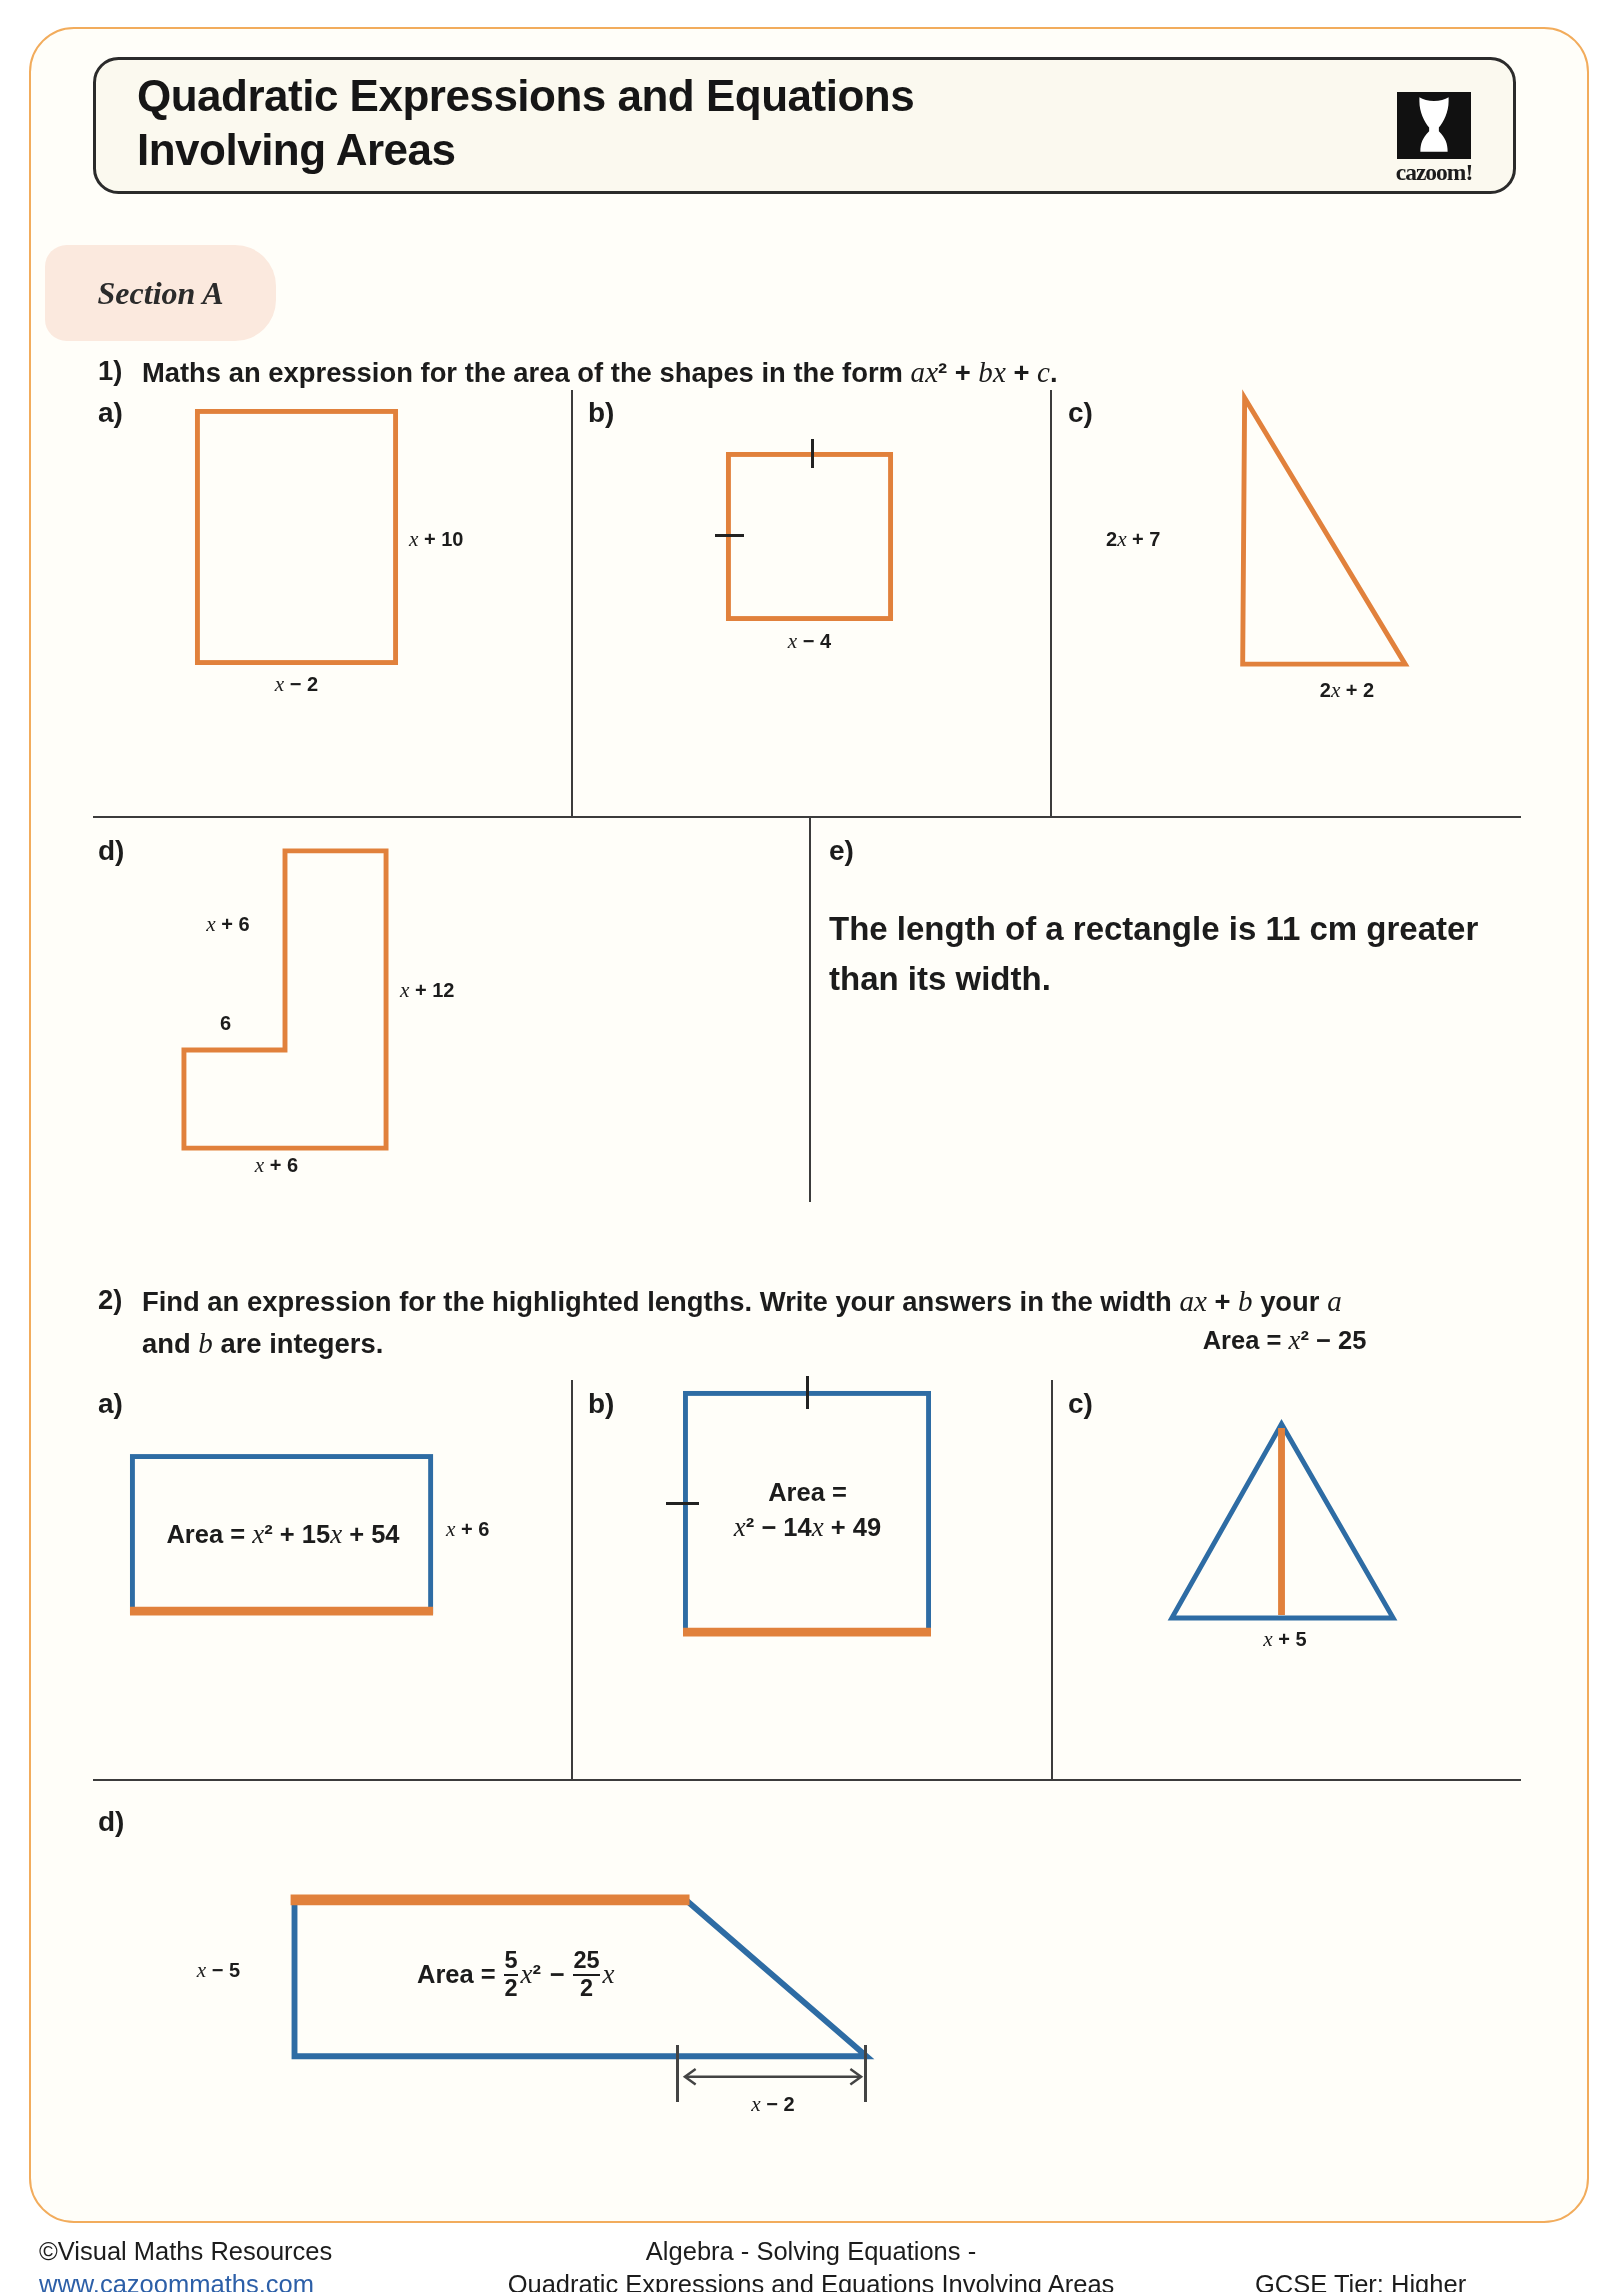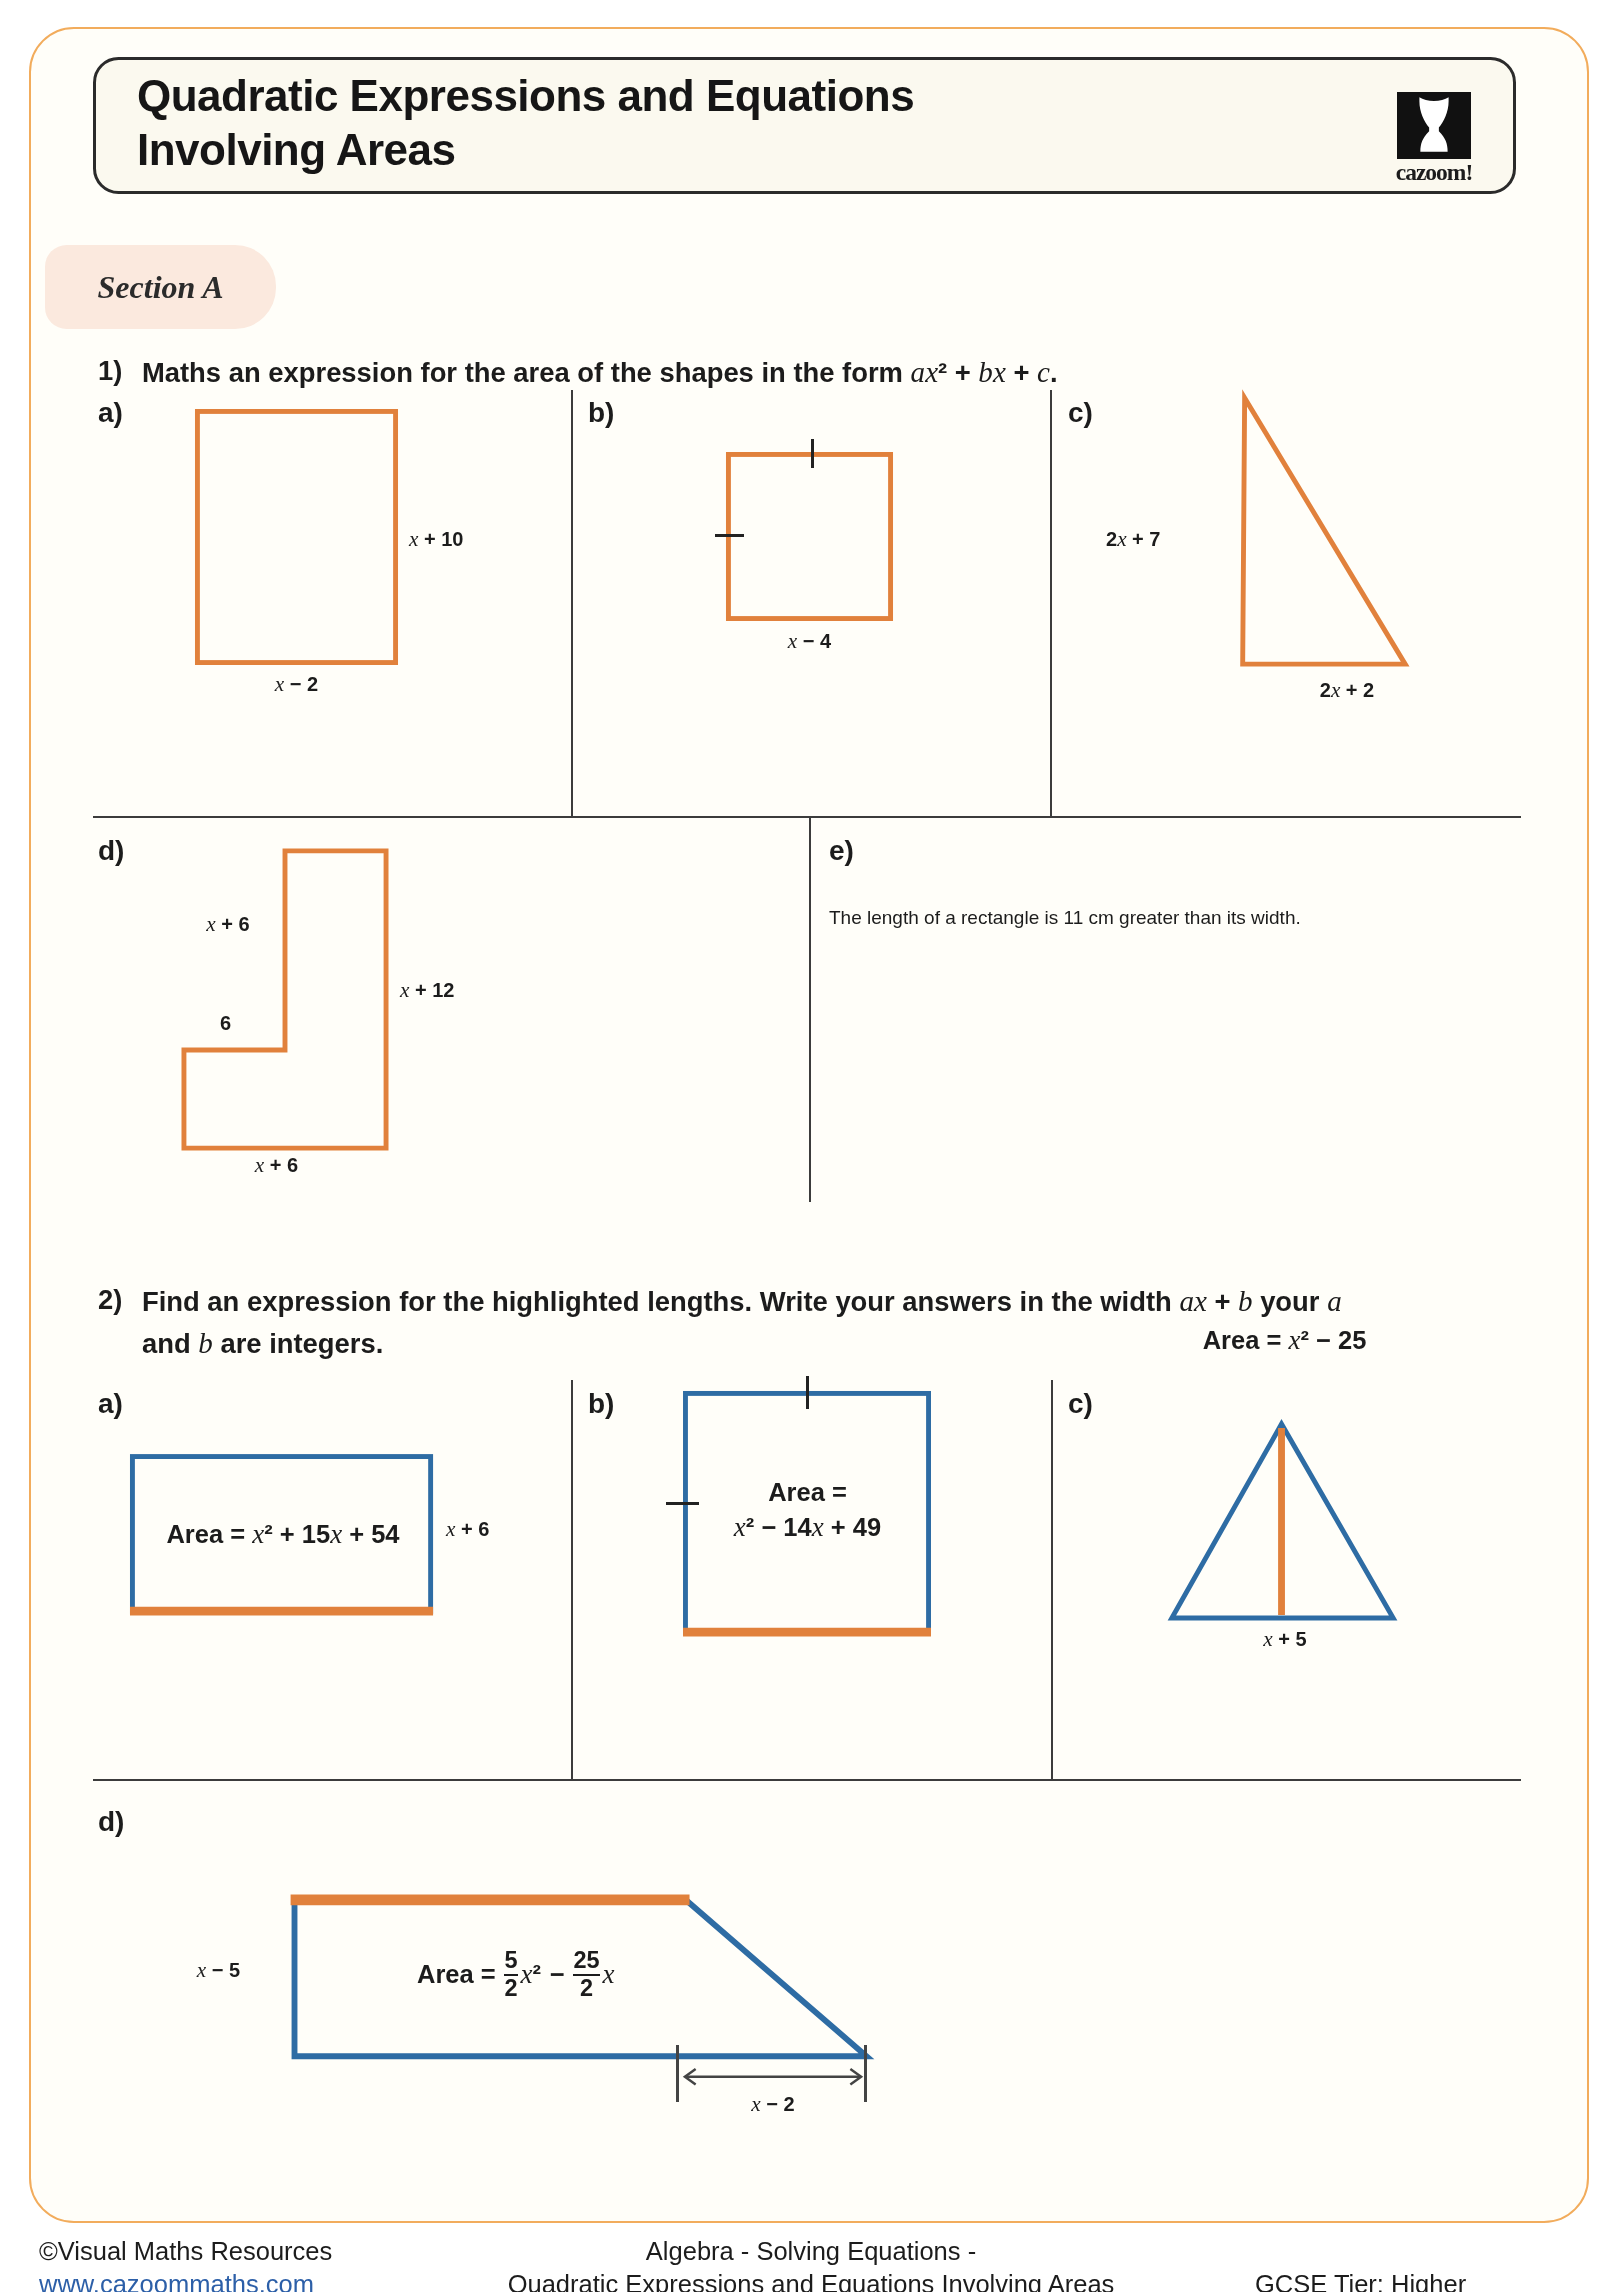--- a/index.html
+++ b/index.html
@@ -11,39 +11,39 @@
   #page{position:relative;width:1621px;height:2293px;background:#fff;overflow:hidden;}
   .frame{position:absolute;left:29px;top:27.4px;width:1560px;height:2196px;
          border:2.9px solid var(--frame);border-radius:45px;background:var(--paper);}
   .header-box{position:absolute;left:93px;top:57px;width:1423px;height:137px;
          border:3.9px solid #2b2b2b;border-radius:25.5px;background:#FBF9EF;}
   .title{position:absolute;left:137px;top:69px;font-size:44px;font-weight:bold;
          letter-spacing:-0.5px;line-height:1.22;color:#161616;}
   .logo-box{position:absolute;left:1397px;top:92px;width:74px;height:67px;background:var(--logo_bg);}
   .logo-text{position:absolute;left:1380px;top:159px;width:108px;text-align:center;
          font-family:"Liberation Serif",serif;font-weight:bold;font-size:23.5px;letter-spacing:-1px;}
-  .section-pill{position:absolute;left:45px;top:245px;width:231px;height:84px;background:var(--pill);
+  .section-pill{position:absolute;left:45px;top:245px;width:231px;height:96px;background:var(--pill);
          border-radius:21.6px 41px 41px 21.6px;display:flex;align-items:center;justify-content:center;}
   .section-pill span{font-family:"Liberation Serif",serif;font-style:italic;font-weight:bold;
          font-size:32px;color:#2b2b2b;}
   .qrow{position:absolute;display:flex;gap:19.6px;font-size:27.4px;font-weight:bold;line-height:1.45;}
   .qnum{flex:0 0 auto;}
   .lbl{position:absolute;font-size:28px;font-weight:bold;}
   .dim{position:absolute;font-size:20px;font-weight:bold;white-space:nowrap;}
   .ctr{text-align:center;}
   .rgt{text-align:left;}
   .var{font-family:"Liberation Serif",serif;font-style:italic;font-weight:normal;font-size:1.06em;}
   .vline{position:absolute;width:2px;background:#3c3c3c;}
   .hline{position:absolute;height:2px;background:#3c3c3c;}
   svg{position:absolute;overflow:visible;}
   .oshape{stroke:var(--orange);fill:none;stroke-width:5;}
   .bshape{stroke:var(--blue);fill:none;stroke-width:5;}
   .oline{stroke:var(--orange);stroke-width:9;}
   .tick{position:absolute;background:#222;}
-  .para{position:absolute;font-size:19px;font-weight:normal;line-height:1.5;}
+  .para{position:absolute;font-size:33px;font-weight:bold;line-height:1.5;}
   .arealbl{position:absolute;font-size:25.5px;font-weight:bold;white-space:nowrap;}
   .areaflex{position:absolute;display:flex;align-items:center;gap:8.8px;font-size:25.5px;font-weight:bold;}
   .frac{display:inline-flex;flex-direction:column;text-align:center;font-size:23.5px;line-height:1.1;}
   .frac .den{border-top:2.9px solid var(--ink);}
   .footer-text{position:absolute;font-size:25.5px;color:#1c1c1c;}
   .link{color:var(--link);text-decoration:underline;cursor:pointer;}
   .drum{display:block;}
 </style>
 </head>
 <body>

